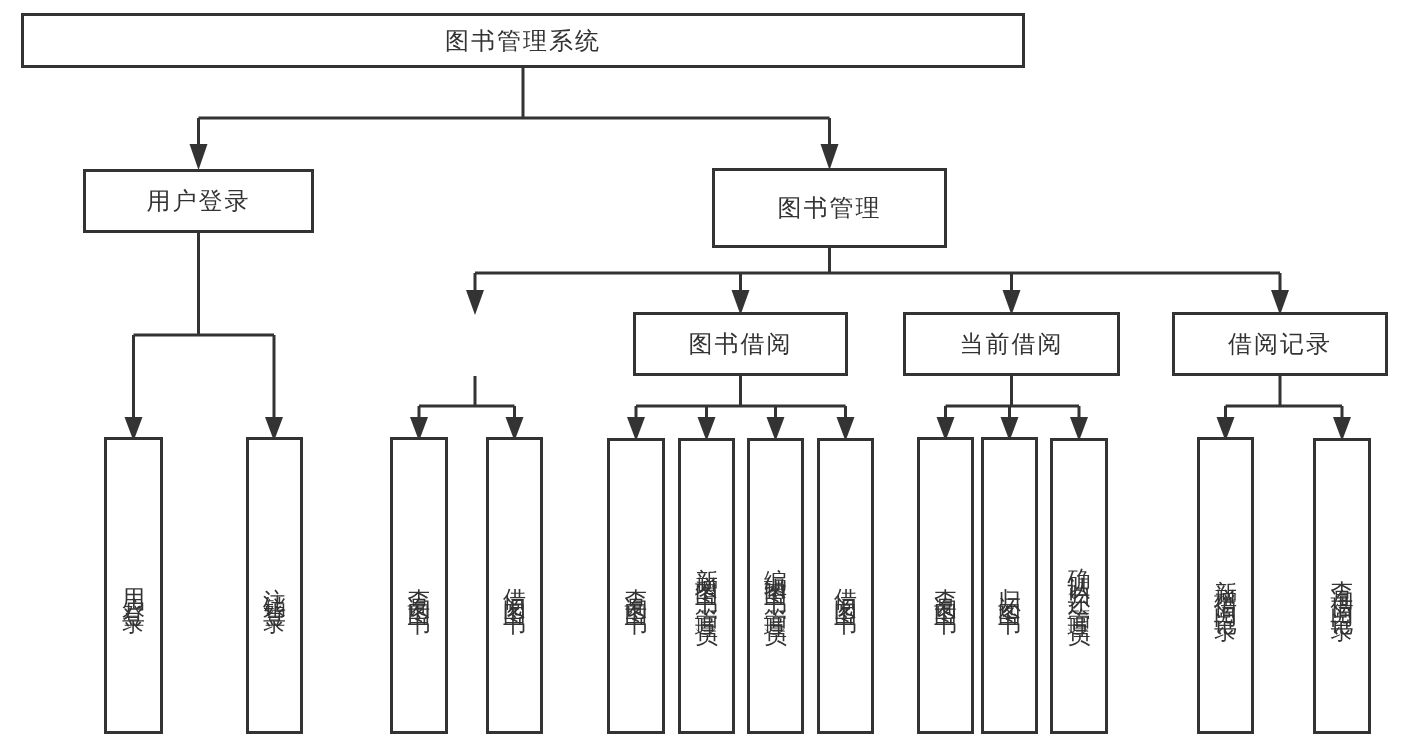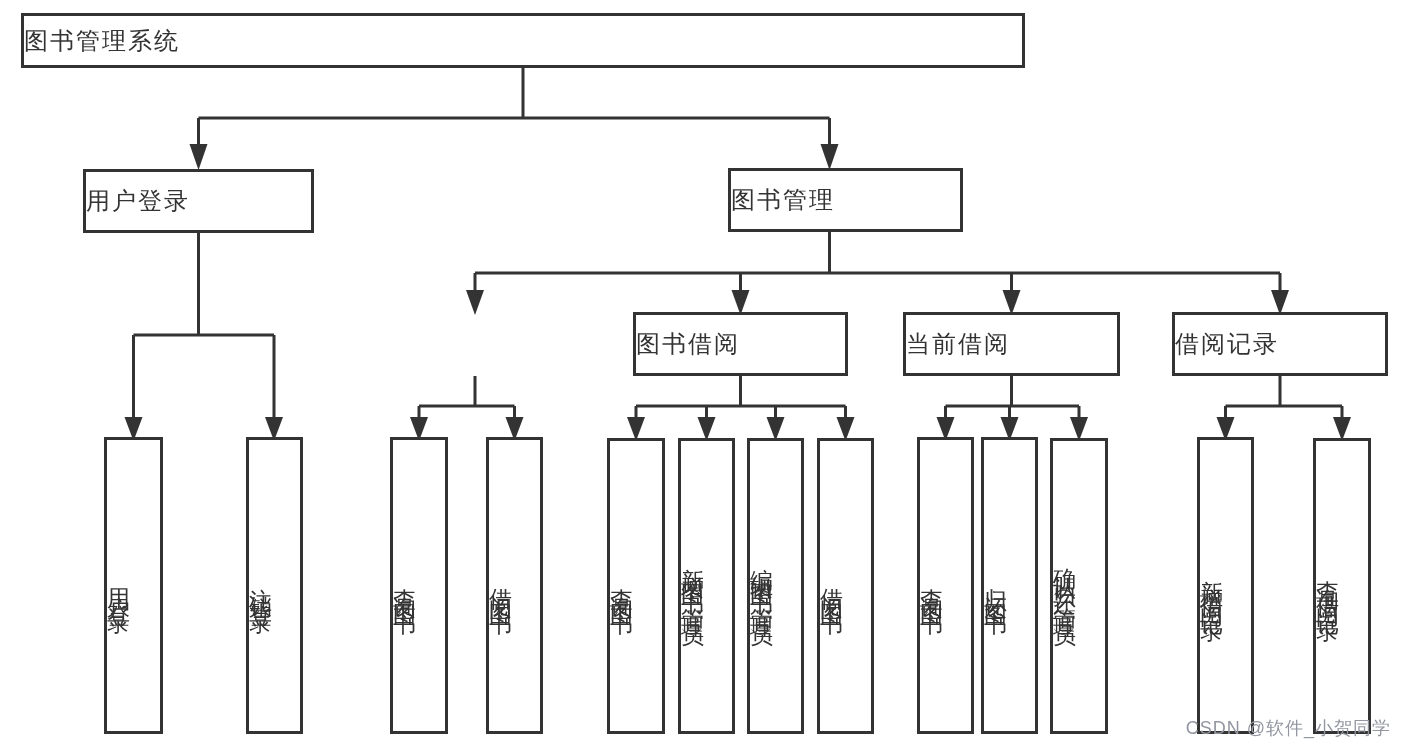--- a/index.html
+++ b/index.html
@@ -18,21 +18,21 @@
     font-family:"Liberation Sans","DejaVu Sans",sans-serif;
   }
   .connectors{position:absolute;left:0;top:0;width:1405px;height:747px;}
   .cline{fill:none;stroke:var(--line);stroke-width:3;}
   .carrow{fill:var(--line);stroke:none;}
   .box{
     position:absolute;
     box-sizing:border-box;
     border:3px solid var(--line);
     background:var(--bg);
-    display:flex;align-items:center;
+    display:flex;align-items:center;justify-content:center;
     color:var(--text);
   }
   .box.h span{
     font-size:24px;
     letter-spacing:2px;
     white-space:nowrap;
     line-height:1;
   }
   .box.v span{
     writing-mode:vertical-rl;
@@ -106,21 +106,21 @@
     </g>
   </svg>
 
   <div class="box h" style="left:21px;top:13px;width:1004px;height:55px">
     <span>图书管理系统</span>
   </div>
 
   <div class="box h" style="left:83px;top:169px;width:231px;height:64px">
     <span>用户登录</span>
   </div>
-  <div class="box h" style="left:728px;top:168px;width:235px;height:64px">
+  <div class="box h" style="left:712px;top:168px;width:235px;height:80px">
     <span>图书管理</span>
   </div>
 
   <div class="box h" style="left:633px;top:312px;width:215px;height:64px">
     <span>图书借阅</span>
   </div>
   <div class="box h" style="left:903px;top:312px;width:217px;height:64px">
     <span>当前借阅</span>
   </div>
   <div class="box h" style="left:1172px;top:312px;width:216px;height:64px">
@@ -164,15 +164,14 @@
     <span>确认归还（管理员）</span>
   </div>
 
   <div class="box v" style="left:1197px;top:437px;width:57px;height:297px">
     <span>新增借阅记录</span>
   </div>
   <div class="box v" style="left:1313px;top:438px;width:58px;height:296px">
     <span>查询借阅记录</span>
   </div>
 
-  <div class="watermark">CSDN @软件_小贺同学</div>
 
 </div>
 
 </body></html>

